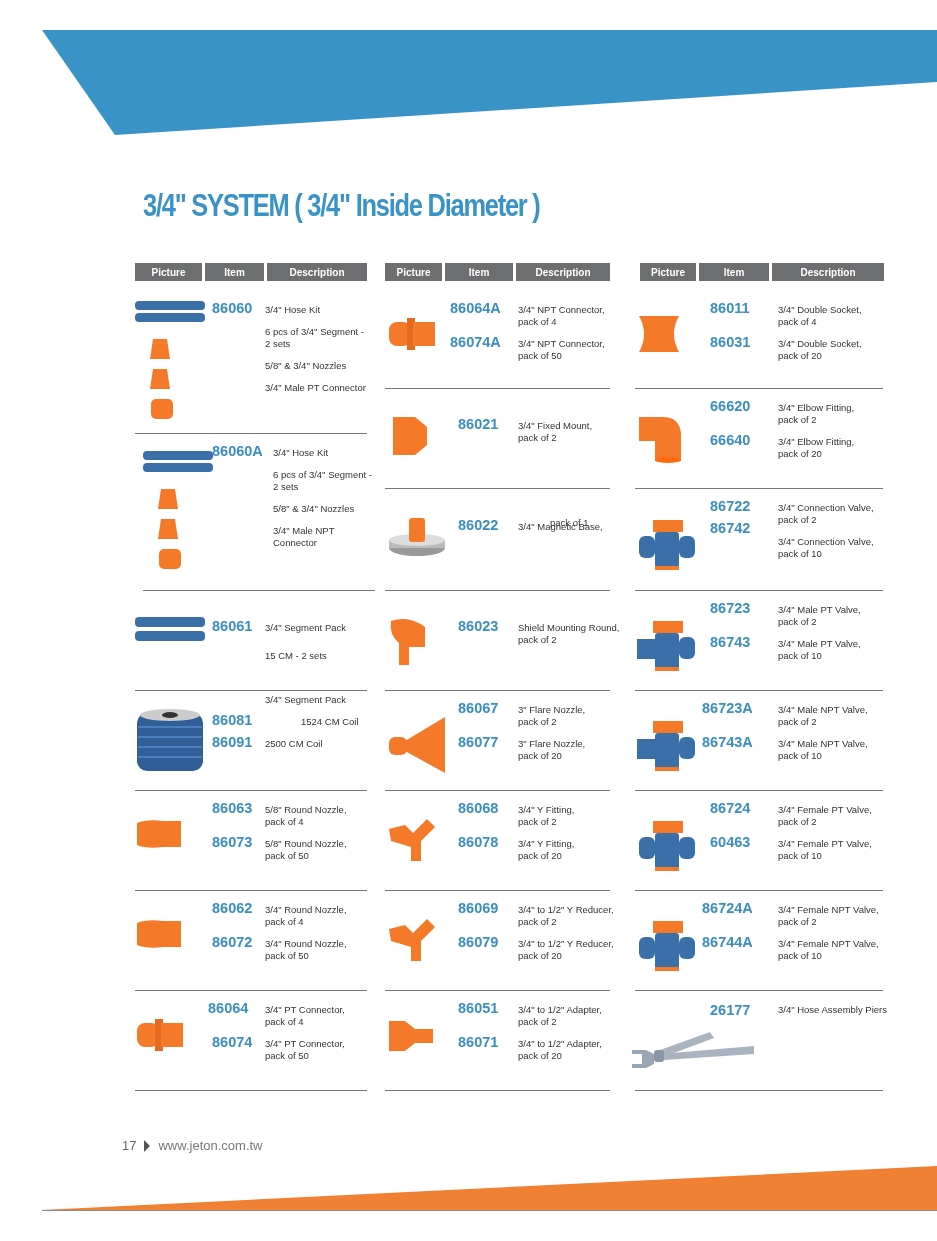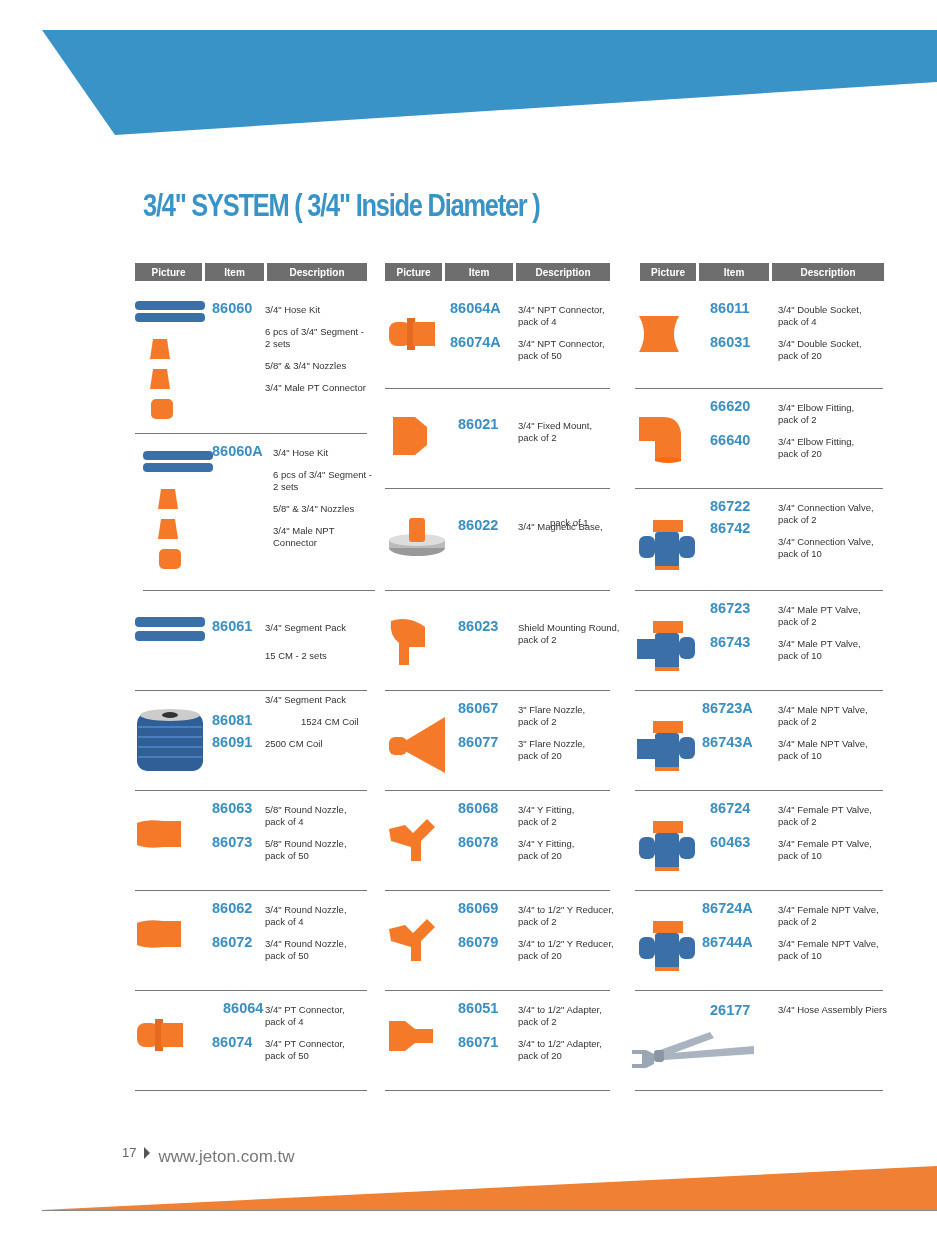--- a/index.html
+++ b/index.html
@@ -8,21 +8,21 @@
   .bottom-band{position:absolute;left:0;top:1150px;width:937px;height:70px;}
   .title{position:absolute;left:143px;top:188px;font-family:"Liberation Sans",sans-serif;font-weight:bold;font-size:31px;color:#3a93c6;letter-spacing:-1.5px;transform:scaleX(0.82);transform-origin:left center;white-space:nowrap;}
   .col{position:absolute;top:263px;}
   .hdr{display:flex;gap:3px;height:18px;}
   .hdr div{background:#6d6e70;color:#fff;font-size:10px;display:flex;align-items:center;justify-content:center;font-weight:bold;}
   .row{position:absolute;left:0;border-bottom:1.5px solid #777;}
   .pic{position:absolute;}
   .item{position:absolute;font-weight:bold;font-size:14.5px;color:#3a8fc0;white-space:nowrap;}
   .desc{position:absolute;font-size:9.5px;color:#333;line-height:12px;white-space:nowrap;}
   .footer{position:absolute;left:122px;top:1138px;font-size:13px;color:#666;display:flex;align-items:center;gap:8px;}
-  .footer .url{font-size:17px;color:#777;margin-top:9px;}
+  .footer .url{font-size:13px;color:#777;}
   .tri{width:0;height:0;border-top:6px solid transparent;border-bottom:6px solid transparent;border-left:6px solid #555;}
 </style>
 </head>
 <body>
 
 <svg class="top-band" viewBox="0 0 937 140">
   <polygon points="42,30 937,30 937,82 115,135" fill="#3a93c6"></polygon>
 </svg>
 
 <div class="title">3/4" SYSTEM ( 3/4" Inside Diameter )</div>
@@ -131,21 +131,21 @@
       <span class="desc" style="left: 130px; top: 26px;">pack of 4</span>
       <span class="desc" style="left: 130px; top: 48px;">3/4" Round Nozzle,</span>
       <span class="desc" style="left: 130px; top: 60px;">pack of 50</span>
     </div>
     <div class="row" style="left: 135px; top: 990px; width: 232px; height: 100px;">
       <div class="pic" style="left: 0px; top: 25px;"><svg width="50" height="40" viewBox="0 0 50 40">
           <rect x="2" y="8" width="22" height="24" rx="8" fill="#f47a2a"></rect>
           <rect x="20" y="4" width="8" height="32" fill="#e46a1f"></rect>
           <rect x="26" y="8" width="22" height="24" fill="#f47a2a"></rect>
         </svg></div>
-      <span class="item" style="left: 88px; top: 10px;">86064</span>
+      <span class="item" style="left: 73px; top: 10px;">86064</span>
       <span class="item" style="left: 77px; top: 44px;">86074</span>
       <span class="desc" style="left: 130px; top: 14px;">3/4" PT Connector,</span>
       <span class="desc" style="left: 130px; top: 26px;">pack of 4</span>
       <span class="desc" style="left: 130px; top: 48px;">3/4" PT Connector,</span>
       <span class="desc" style="left: 130px; top: 60px;">pack of 50</span>
     </div>
     <div class="row" style="left: 385px; top: 290px; width: 225px; height: 98px;">
       <div class="pic" style="left: 2px; top: 24px;"><svg width="50" height="40" viewBox="0 0 50 40">
           <rect x="2" y="8" width="22" height="24" rx="8" fill="#f47a2a"></rect>
           <rect x="20" y="4" width="8" height="32" fill="#e46a1f"></rect>

